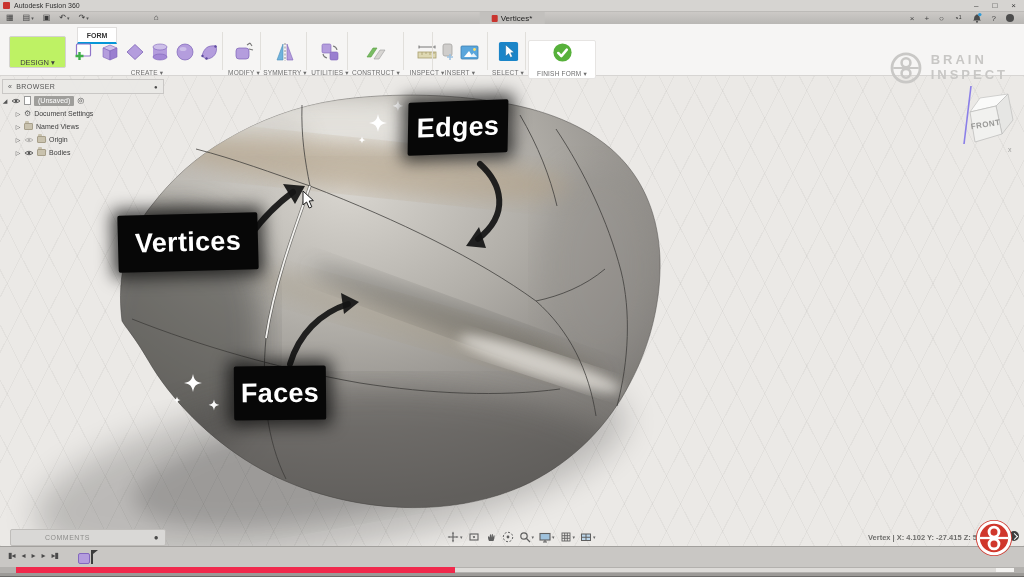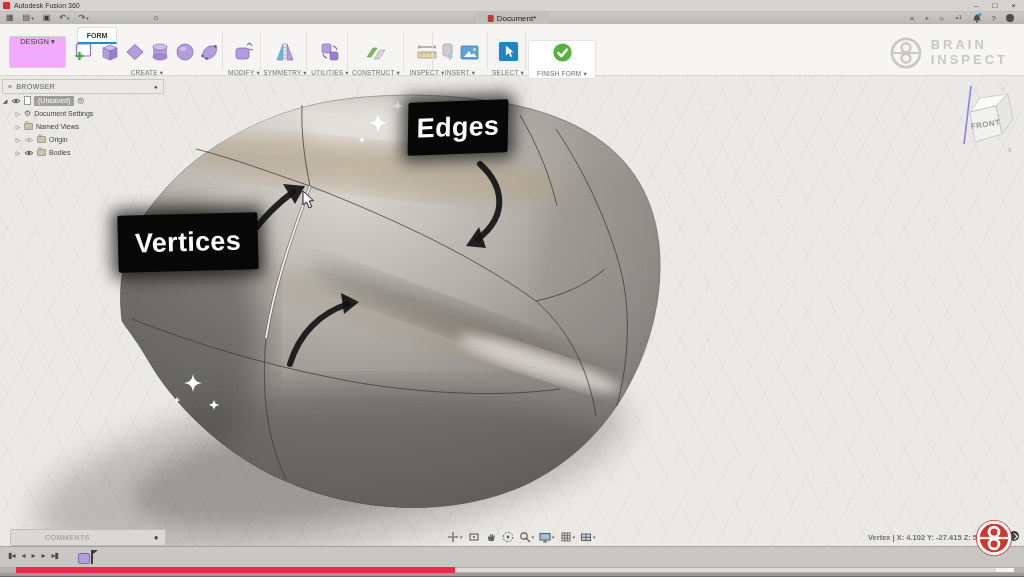--- a/index.html
+++ b/index.html
@@ -25,33 +25,33 @@
            font-size:8px;color:#222}
   .doc-ico{width:6px;height:7px;background:#c9342e;border-radius:1px}
   .qat-right{margin-left:auto;display:flex;gap:10px;align-items:center;padding-right:10px;
              font-size:8px;color:#444}
   .badge{font-size:5px;vertical-align:top;color:#333}
   .avatar{width:8px;height:8px;border-radius:50%;background:#4c4c4c;display:inline-block}
 
   
   .ribbon{position:absolute;top:24px;left:0;right:0;height:51px;background:#f6f5f4;
           border-bottom:1px solid #d7d5d3;z-index:25}
-  .design-btn{position:absolute;left:9px;top:12px;width:55px;height:30px;background:#f0abfc;
-              border:1px solid #d4d2d0;border-radius:2px;display:flex;align-items:flex-start;
+  .design-btn{position:absolute;left:9px;top:12px;width:55px;height:30px;background:#bef264;
+              border:1px solid #d4d2d0;border-radius:2px;display:flex;align-items:flex-end;
               justify-content:center;font-size:7.5px;color:#3f3f3f}
   .form-tab{position:absolute;left:77px;top:3px;width:38px;height:14px;background:#fff;
             border:1px solid #e0dedd;border-bottom:2px solid #0696d7;display:flex;
             align-items:center;justify-content:center;font-size:7px;font-weight:bold;color:#333}
   .grp{position:absolute;top:16px;display:flex;flex-direction:column;align-items:center}
   .grp-icons{display:flex;gap:1px;align-items:center;height:27px}
   .grp-label{font-size:6.5px;color:#6e6e6e;margin-top:2px;letter-spacing:.2px;white-space:nowrap}
   .sep{position:absolute;top:8px;height:38px;width:1px;background:#e1dfdb}
   .grp-finish{background:#fff;border:1px solid #e6e4e2;border-radius:2px;padding:0 4px}
 
-  .watermark{position:absolute;right:16px;top:12px;display:flex;align-items:center;gap:8px;
+  .watermark{position:absolute;right:16px;top:27px;display:flex;align-items:center;gap:8px;
              color:#c8c7c5}
   .wm-text{font-size:13px;font-weight:bold;letter-spacing:3px;line-height:1.15}
 
   
   .canvas{position:absolute;top:76px;left:0;width:1024px;height:470px;
           background-image:
             repeating-linear-gradient(63deg,rgba(140,138,134,.09) 0 1px,transparent 1px 25px),
             repeating-linear-gradient(117deg,rgba(140,138,134,.09) 0 1px,transparent 1px 25px)}
   .scene{position:absolute;left:0;top:0}
 
@@ -158,21 +158,21 @@
     <span class="qat-ico">
         <span>↷</span>
         <span class="caret">▾</span>
       </span>
     <span class="qat-ico" style="margin-left:56px">
         <span>⌂</span>
       </span>
   </span>
   <span class="doc-tab">
     <span class="doc-ico"></span>
-    <span>Document*</span>
+    <span>Vertices*</span>
   </span>
   <span class="qat-right">
     <span>×</span>
     <span>+</span>
     <span>○</span>
     <span><span>◔</span><span class="badge">1</span></span>
     <span>
       <svg width="10" height="11" viewBox="0 0 10 11">
           <path d="M2,7.5 C2,4.5 3,3.2 4.2,2.9 C4.2,2.1 5.8,2.1 5.8,2.9 C7,3.2 8,4.5 8,7.5 L9,8.6 H1 Z" fill="#4c4c4c"></path>
           <circle cx="5" cy="9.8" r="1" fill="#4c4c4c"></circle>
@@ -521,20 +521,23 @@
       </div>
     </div>
   </div>
 
   <div class="anno" id="anno-edges">
     <span>Edges</span>
   </div>
   <div class="anno" id="anno-vertices">
     <span>Vertices</span>
   </div>
+  <div class="anno" id="anno-faces">
+    <span>Faces</span>
+  </div>
 
   <div class="comments">
     <span class="comments-label">COMMENTS</span>
     <span class="comments-dot">●</span>
   </div>
 
   <div class="navbar">
     <span class="nav-item">
       <svg width="12" height="12" viewBox="0 0 12 12" stroke="#5f5f5f" stroke-width="1.1" fill="none">
           <path d="M6,2 V10 M2,6 H10"></path>

